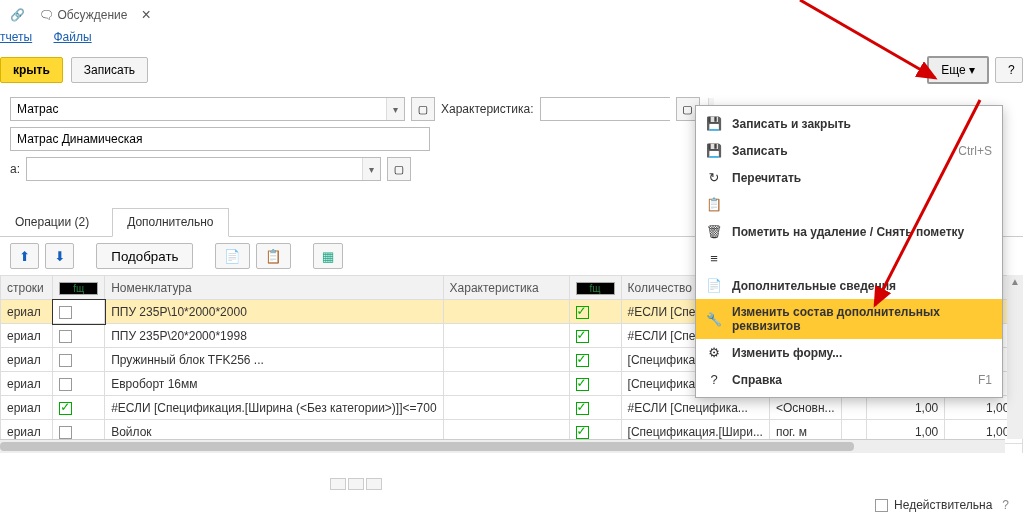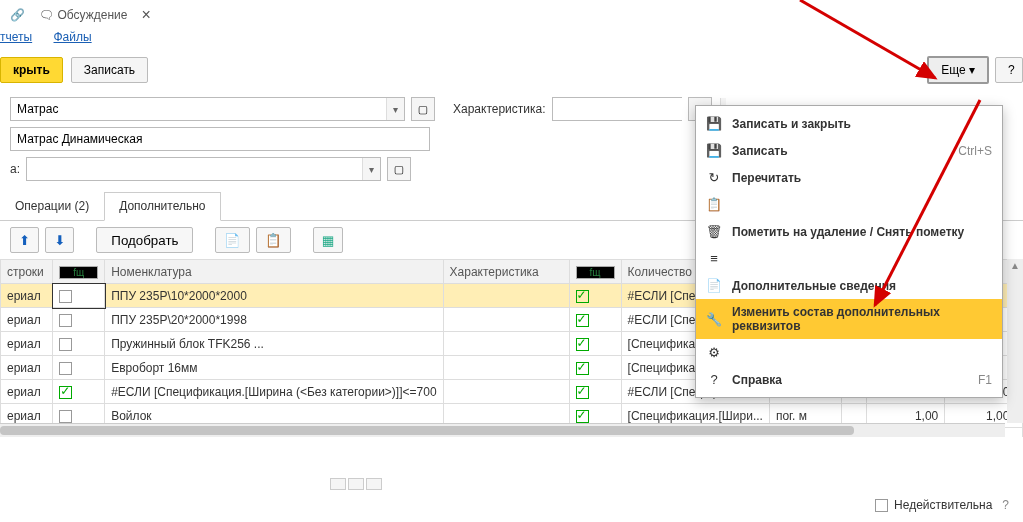--- a/index.html
+++ b/index.html
@@ -109,21 +109,22 @@
     background: #f5f5f5;
     width: 24px;
     height: 24px;
     font-size: 11px;
     cursor: pointer;
     padding: 0;
   }
   .tabs {
     display: flex;
     border-bottom: 1px solid #ccc;
-    margin-top: 8px;
+    margin-top: 24px;
+    gap: 8px;
   }
   .tab {
     padding: 6px 14px;
     border: 1px solid transparent;
     cursor: pointer;
     font-size: 12px;
   }
   .tab.active {
     border: 1px solid #ccc;
     border-bottom-color: #fff;
@@ -325,21 +326,21 @@
   <button class="btn more-btn">Еще ▾</button>
   <button class="btn help-btn">?</button>
 </div>
 
 <div class="form-row">
   <div class="input-wrap" style="width:395px">
     <input value="Матрас" style="">
     <button class="input-btn">▾</button>
   </div>
   <button class="ext-btn">▢</button>
-  <label style="margin-left:12px">Характеристика:</label>
+  <label style="margin-left:0">Характеристика:</label>
   <div class="input-wrap" style="width:130px">
     <input style="">
     <button class="input-btn">▾</button>
   </div>
   <button class="ext-btn">▢</button>
 </div>
 
 <div class="form-row">
   <div class="input-wrap" style="width:420px">
     <input value="Матрас Динамическая" style="">
@@ -517,20 +518,21 @@
       <span class="mi-label">Дополнительные сведения</span>
       <span class="mi-shortcut"></span>
     </div>
     <div class="menu-item highlight">
       <span class="mi-icon">🔧</span>
       <span class="mi-label">Изменить состав дополнительных реквизитов</span>
       <span class="mi-shortcut"></span>
     </div>
     <div class="menu-item">
       <span class="mi-icon">⚙</span>
+      <span class="mi-label">Изменить форму...</span>
       <span class="mi-shortcut"></span>
     </div>
     <div class="menu-item">
       <span class="mi-icon">?</span>
       <span class="mi-label">Справка</span>
       <span class="mi-shortcut">F1</span>
     </div>
   </div>
 
 <svg class="arrow" style="top:0;left:780px" width="180" height="100">

